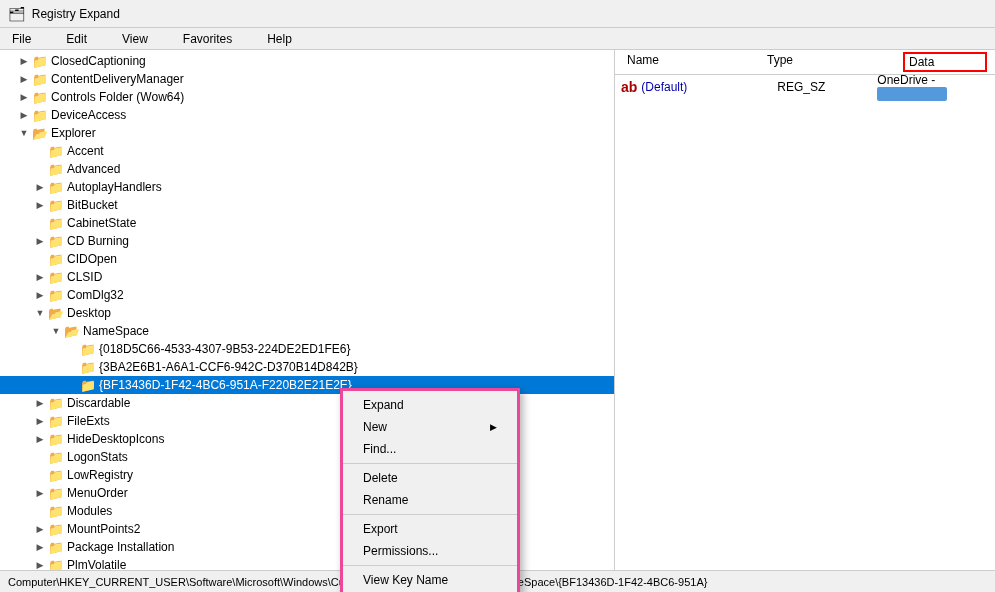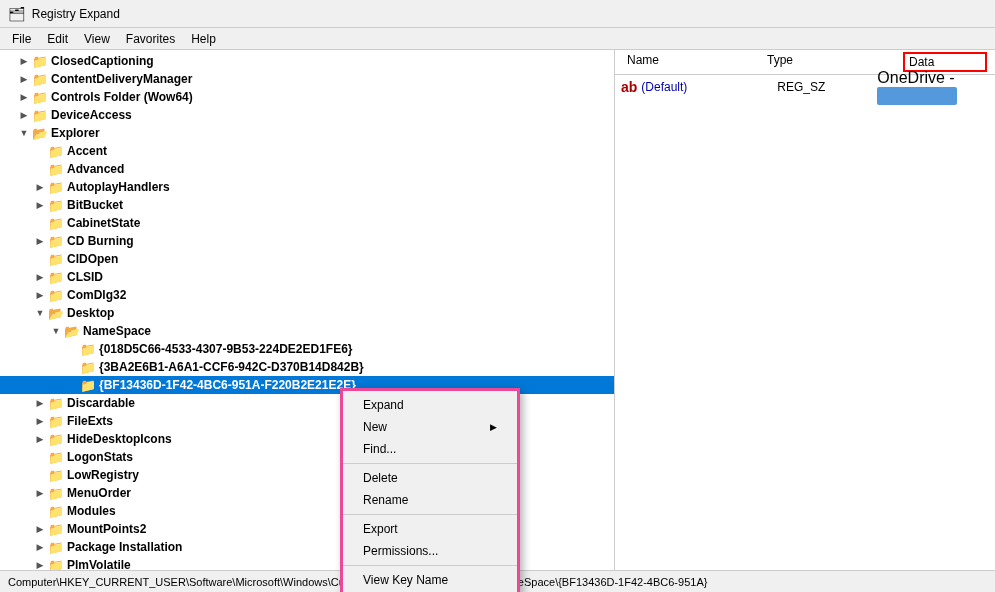--- a/index.html
+++ b/index.html
@@ -27,21 +27,21 @@
     .title-bar-text { font-size: 12px; font-weight: normal; color: #000; }
 
     
     .menu-bar {
       background: #f0f0f0;
       height: 22px;
       display: flex;
       align-items: center;
       padding: 0 4px;
       border-bottom: 1px solid #ccc;
-      gap: 0;
+      gap: 19px;
     }
     .menu-item {
       padding: 2px 8px;
       cursor: pointer;
       font-size: 12px;
     }
 
     
     .main-layout {
       display: flex;
@@ -92,21 +92,21 @@
       width: 16px;
       height: 16px;
       margin-right: 3px;
       display: inline-flex;
       align-items: center;
       justify-content: center;
       font-size: 13px;
       flex-shrink: 0;
     }
 
-    .tree-label { font-size: 12px; font-weight: bold; }
+    .tree-label { font-size: 12px; }
 
     
     .right-panel {
       flex: 1;
       display: flex;
       flex-direction: column;
     }
 
     .right-header {
       display: flex;
@@ -127,21 +127,21 @@
     .right-content { flex: 1; padding: 2px; }
     .registry-row {
       display: flex;
       align-items: center;
       padding: 2px 4px;
       height: 20px;
     }
     .reg-icon { margin-right: 4px; font-size: 13px; }
     .reg-name { width: 136px; font-size: 12px; color: #0000aa; }
     .reg-type { width: 100px; font-size: 12px; }
-    .reg-data { flex: 1; font-size: 16px; }
+    .reg-data { flex: 1; font-size: 12px; }
     .data-blur {
       display: inline-block;
       background: #5599dd;
       color: transparent;
       border-radius: 2px;
       padding: 0 20px;
     }
 
     
     .context-menu {

